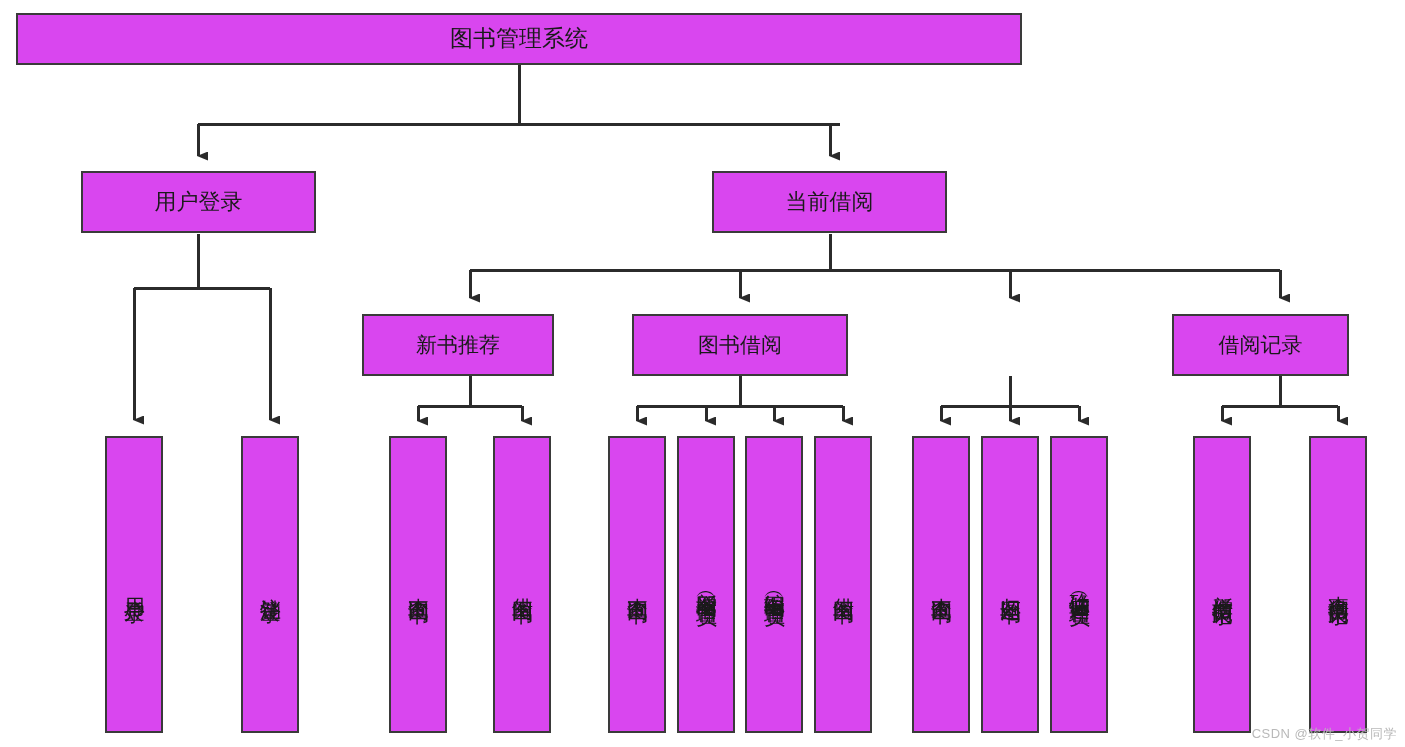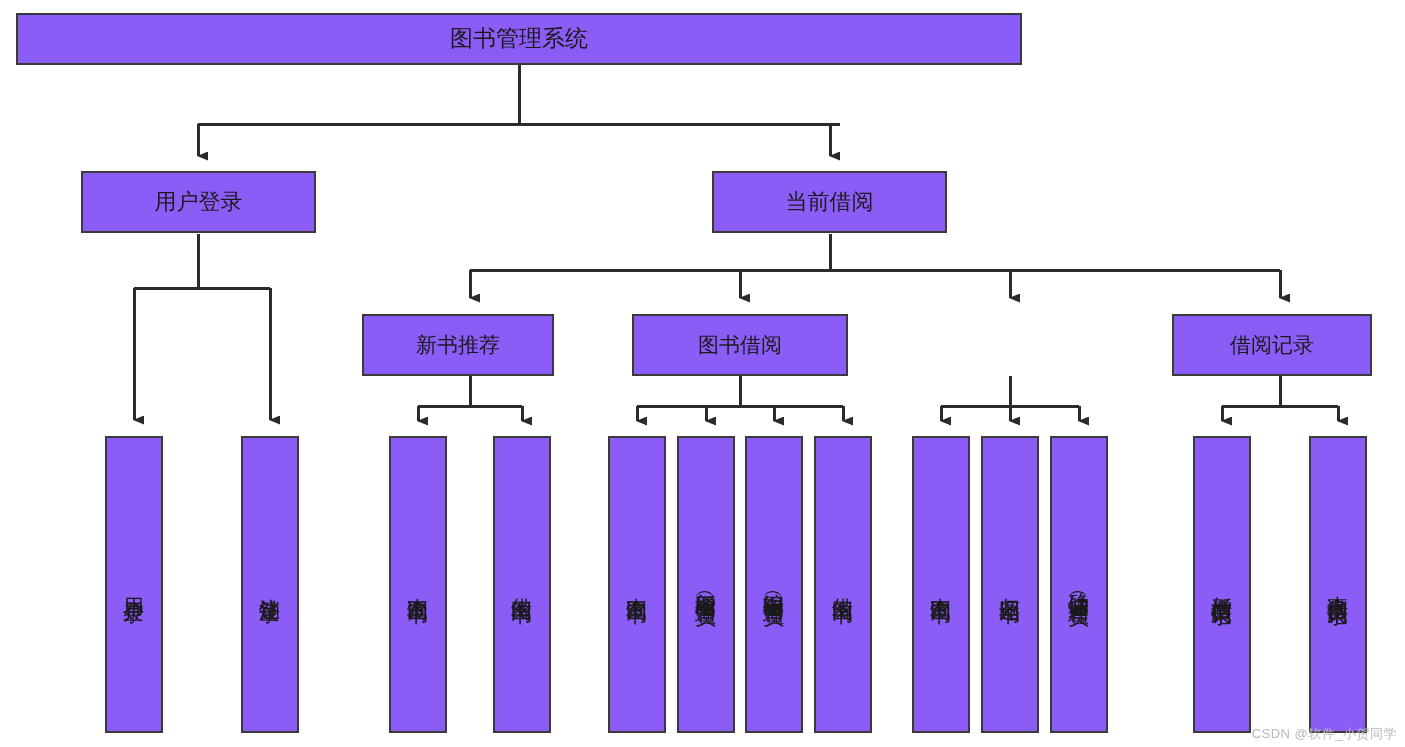--- a/index.html
+++ b/index.html
@@ -21,26 +21,27 @@
     position: absolute;
     left: 0;
     top: 0;
     width: 1405px;
     height: 747px;
     pointer-events: none;
   }
   .node {
     position: absolute;
     box-sizing: border-box;
-    background: #8b5cf6;
+    background: #d946ef;
     border: 2px solid #3a3a3a;
     display: flex;
     align-items: center;
     justify-content: center;
     color: #1a1a1a;
+    font-family: Liberation Serif, serif;
   }
   .node .node-label {
     display: block;
     text-align: center;
     line-height: 1.18;
   }
   .node-root .node-label {
     font-size: 23px;
   }
   .node-l2 .node-label {
@@ -141,21 +142,21 @@
 
   <div class="node node-l3" style="left:362px; top:314px; width:192px; height:62px;">
     <span class="node-label">新书推荐</span>
   </div>
 
   <div class="node node-l3" style="left:632px; top:314px; width:216px; height:62px;">
     <span class="node-label">图书借阅</span>
   </div>
 
 
-  <div class="node node-l3" style="left:1172px; top:314px; width:200px; height:62px;">
+  <div class="node node-l3" style="left:1172px; top:314px; width:177px; height:62px;">
     <span class="node-label">借阅记录</span>
   </div>
 
   <div class="node node-leaf" style="left:105px; top:436px; width:58px; height:297px;">
     <span class="node-label">用户登录</span>
   </div>
 
   <div class="node node-leaf" style="left:241px; top:436px; width:58px; height:297px;">
     <span class="node-label">注销登录</span>
   </div>

